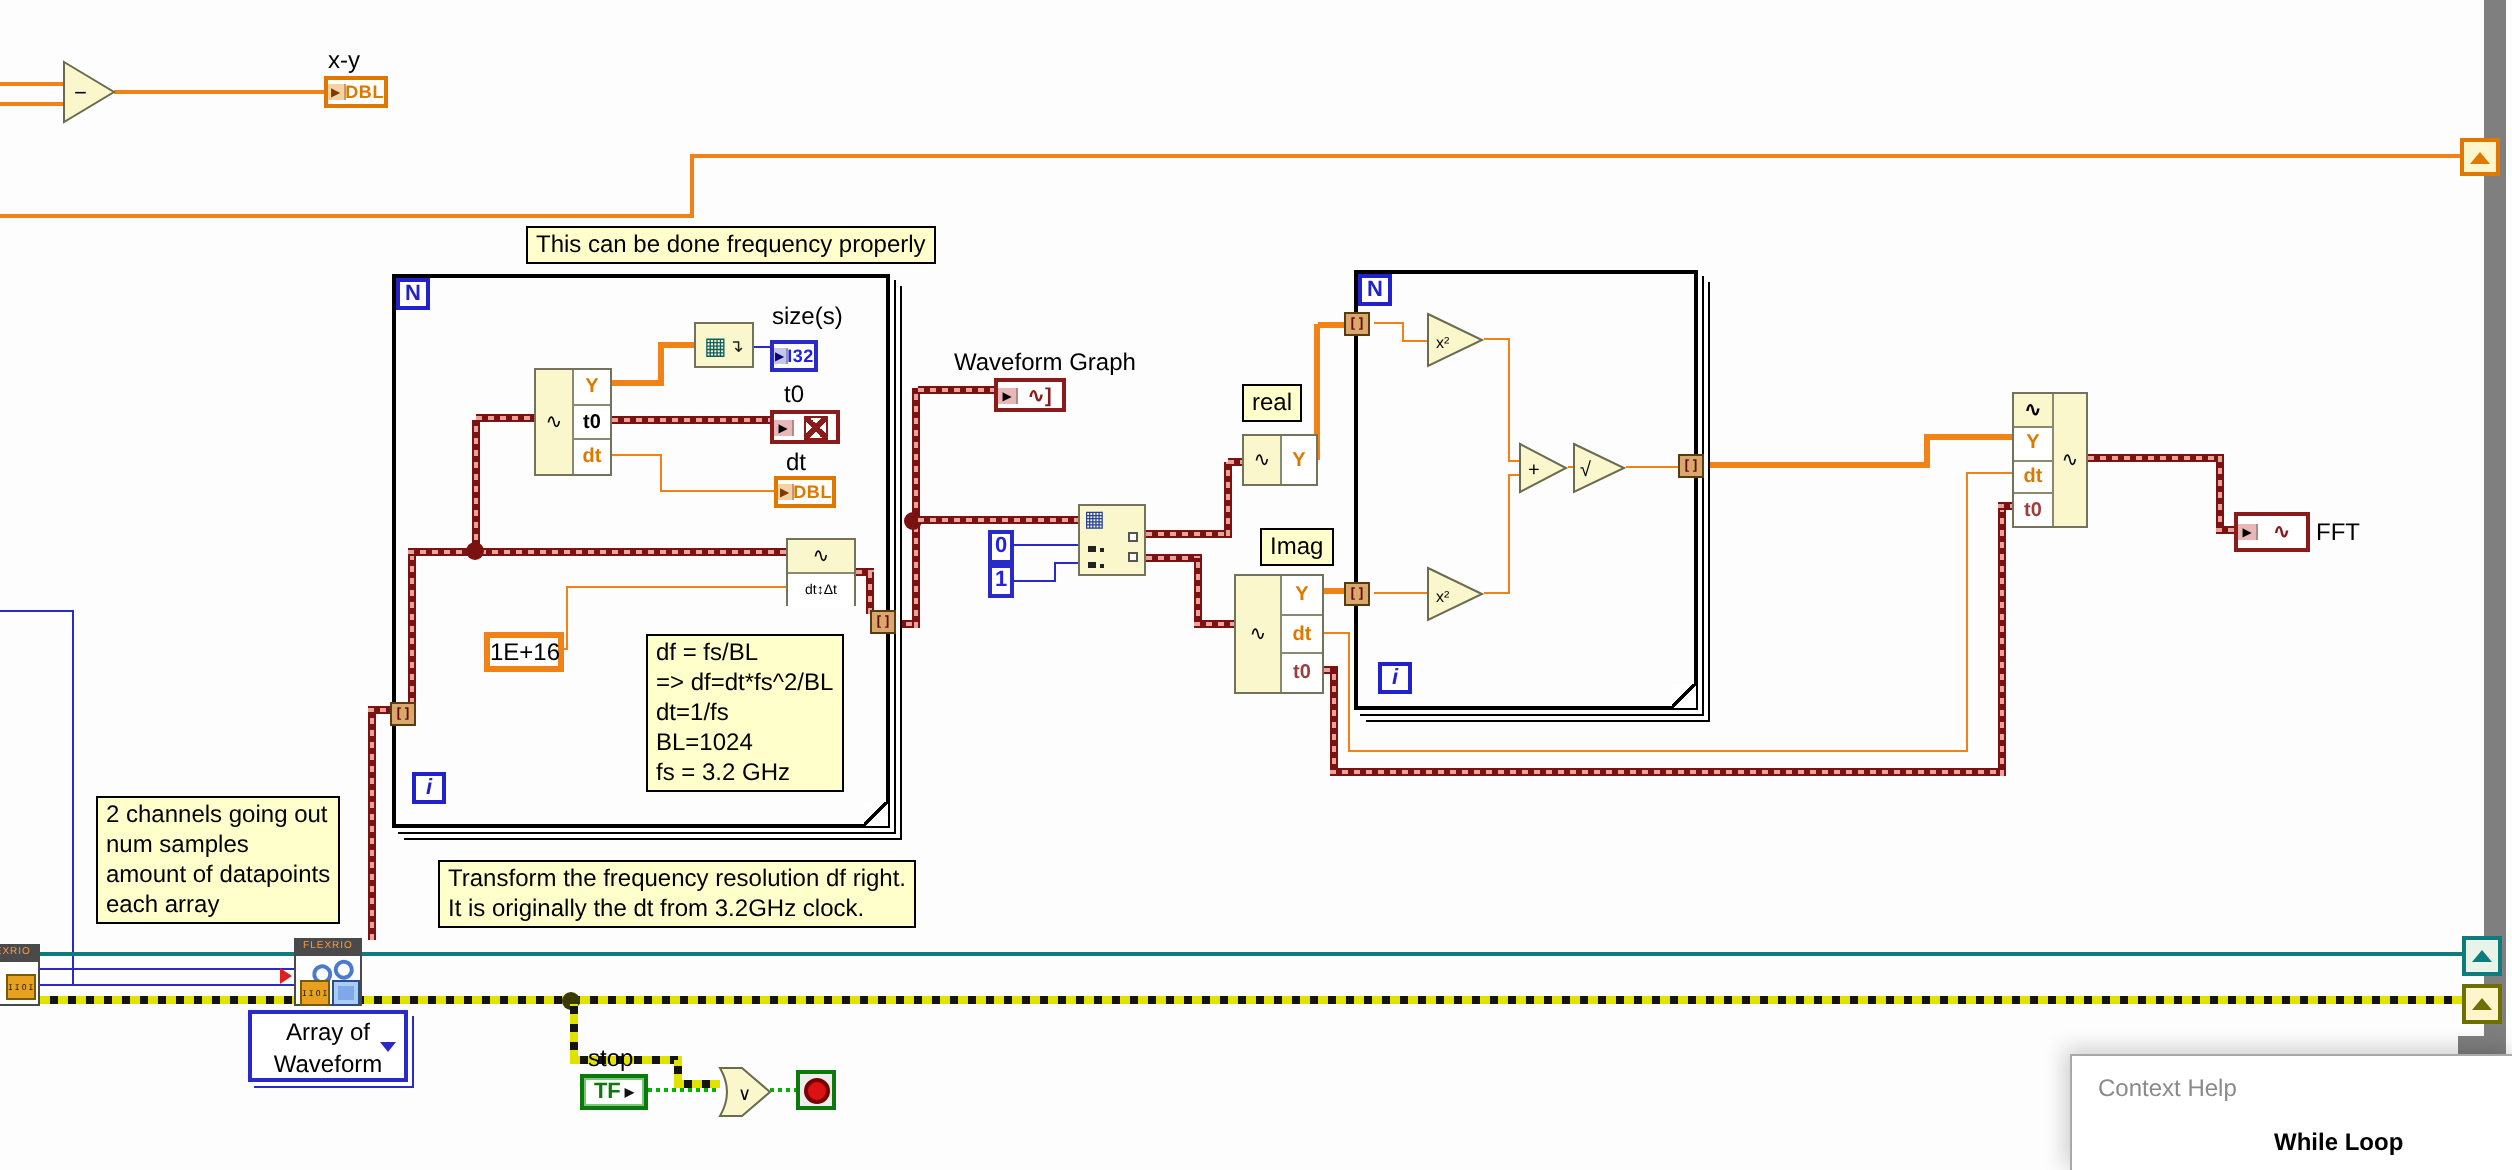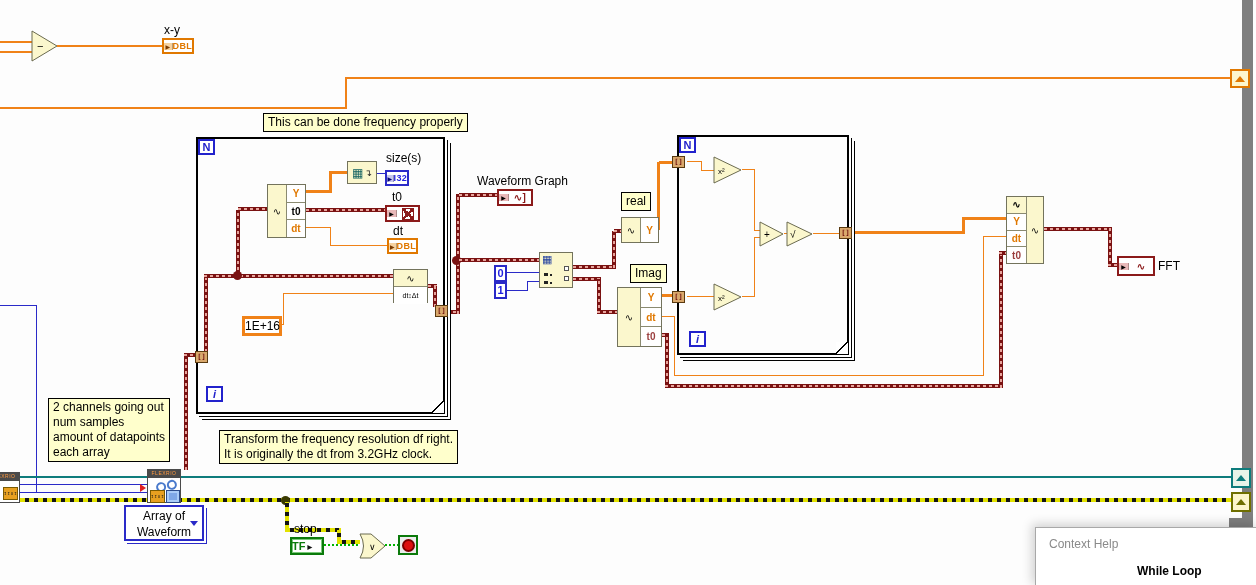--- a/index.html
+++ b/index.html
@@ -54,21 +54,21 @@
   .cst{position:absolute;box-sizing:border-box;background:#fff;text-align:center}
   .c16{border:3px solid #F08218;color:#000;font:12px/14px "Liberation Sans",sans-serif}
   .cB{border:2px solid #2A2AC8;color:#2222E0;font:bold 11px/13px "Liberation Sans",sans-serif}
   
   .sr{position:absolute;box-sizing:border-box;border:2px solid;display:flex;align-items:center;justify-content:center;background:#FDF6CC}
   .sr i{display:block;width:0;height:0;border-left:5px solid transparent;border-right:5px solid transparent;border-bottom:6px solid}
   .at{position:absolute;width:13px;height:12px;background:#D9A86C;border:1px solid #5A3A10;color:#6B0A0A;font:bold 7px/10px "DejaVu Sans Mono",monospace;text-align:center;box-sizing:border-box}
   
   .dd{position:absolute;box-sizing:border-box;border:2px solid #2A2AC8;background:#fff;box-shadow:2px 2px 0 #fff,3px 3px 0 #2A2AC8;text-align:center;font:12px/16px "Liberation Sans",sans-serif;padding-top:1px}
   .dar{position:absolute;right:4px;top:14px;width:0;height:0;border-left:4px solid transparent;border-right:4px solid transparent;border-top:5px solid #2A2AC8}
-  .tf{position:absolute;box-sizing:border-box;border:2px solid #0B7A0B;box-shadow:inset 0 0 0 1px #7AC87A;background:#fff;display:flex;align-items:center;justify-content:flex-start;gap:2px;font:bold 11px "Liberation Sans",sans-serif;color:#0B7A0B}
+  .tf{position:absolute;box-sizing:border-box;border:2px solid #0B7A0B;box-shadow:inset 0 0 0 1px #7AC87A;background:#fff;display:flex;align-items:center;justify-content:center;gap:2px;font:bold 11px "Liberation Sans",sans-serif;color:#0B7A0B}
   .tf .pl{font-size:6px;color:#111}
   .stp{position:absolute;box-sizing:border-box;border:2px solid #0B7A0B;background:#EDEDED;display:flex;align-items:center;justify-content:center}
   .stp i{width:9px;height:9px;border-radius:50%;background:#DD1111;border:2px solid #7A0000;display:block}
   .fxr{position:absolute;box-sizing:border-box;border:1px solid #4A4A4A;background:#fff}
   .fxh{position:absolute;left:-1px;right:-1px;top:-1px;height:9px;background:#4A4A4A;color:#FF9A40;font:5px/9px "Liberation Sans",sans-serif;text-align:center;letter-spacing:.5px;overflow:hidden}
   .gls{position:absolute;display:flex;gap:1px;transform:rotate(-12deg)}
   .gls i{width:6px;height:6px;border:2px solid #4A7ACC;border-radius:50%;display:block}
   .chip{position:absolute;width:13px;height:11px;background:#E8A020;border:1px solid #7A5A00;color:#1A1A1A;font:4px/11px "DejaVu Sans Mono",monospace;text-align:center;letter-spacing:1px;overflow:hidden}
   .mon{position:absolute;width:12px;height:11px;background:#7FA8E8;border:1px solid #2C4C8C;box-shadow:inset 0 0 0 2px #AACCF8}
   .rarr{position:absolute;width:0;height:0;border-top:4px solid transparent;border-bottom:4px solid transparent;border-left:6px solid #E02020}
@@ -178,20 +178,27 @@
     <polygon points="1,1 26,16 1,31" fill="#FBF7CD" stroke="#6B6B50"></polygon>
     <text x="6" y="20" font-size="11">−</text>
   </svg>
   <div class="fl" style="left:164px;top:23px">x-y</div>
   <div class="ind indO" style="left:162px;top:38px;width:32px;height:16px">
     <span class="pc">▶</span>
     <span class="tx">DBL</span>
   </div>
 
   <div class="cm" style="left:263px;top:113px">This can be done frequency properly</div>
+  <div class="cm" style="left:323px;top:317px">
+    <div>df = fs/BL</div>
+    <div>=&gt; df=dt*fs^2/BL</div>
+    <div>dt=1/fs</div>
+    <div>BL=1024</div>
+    <div>fs = 3.2 GHz</div>
+  </div>
   <div class="cm" style="left:219px;top:430px">
     <div>Transform the frequency resolution df right.</div>
     <div>It is originally the dt from 3.2GHz clock.</div>
   </div>
   <div class="cm" style="left:48px;top:398px">
     <div>2 channels going out</div>
     <div>num samples</div>
     <div> amount of datapoints</div>
     <div>each array</div>
   </div>

